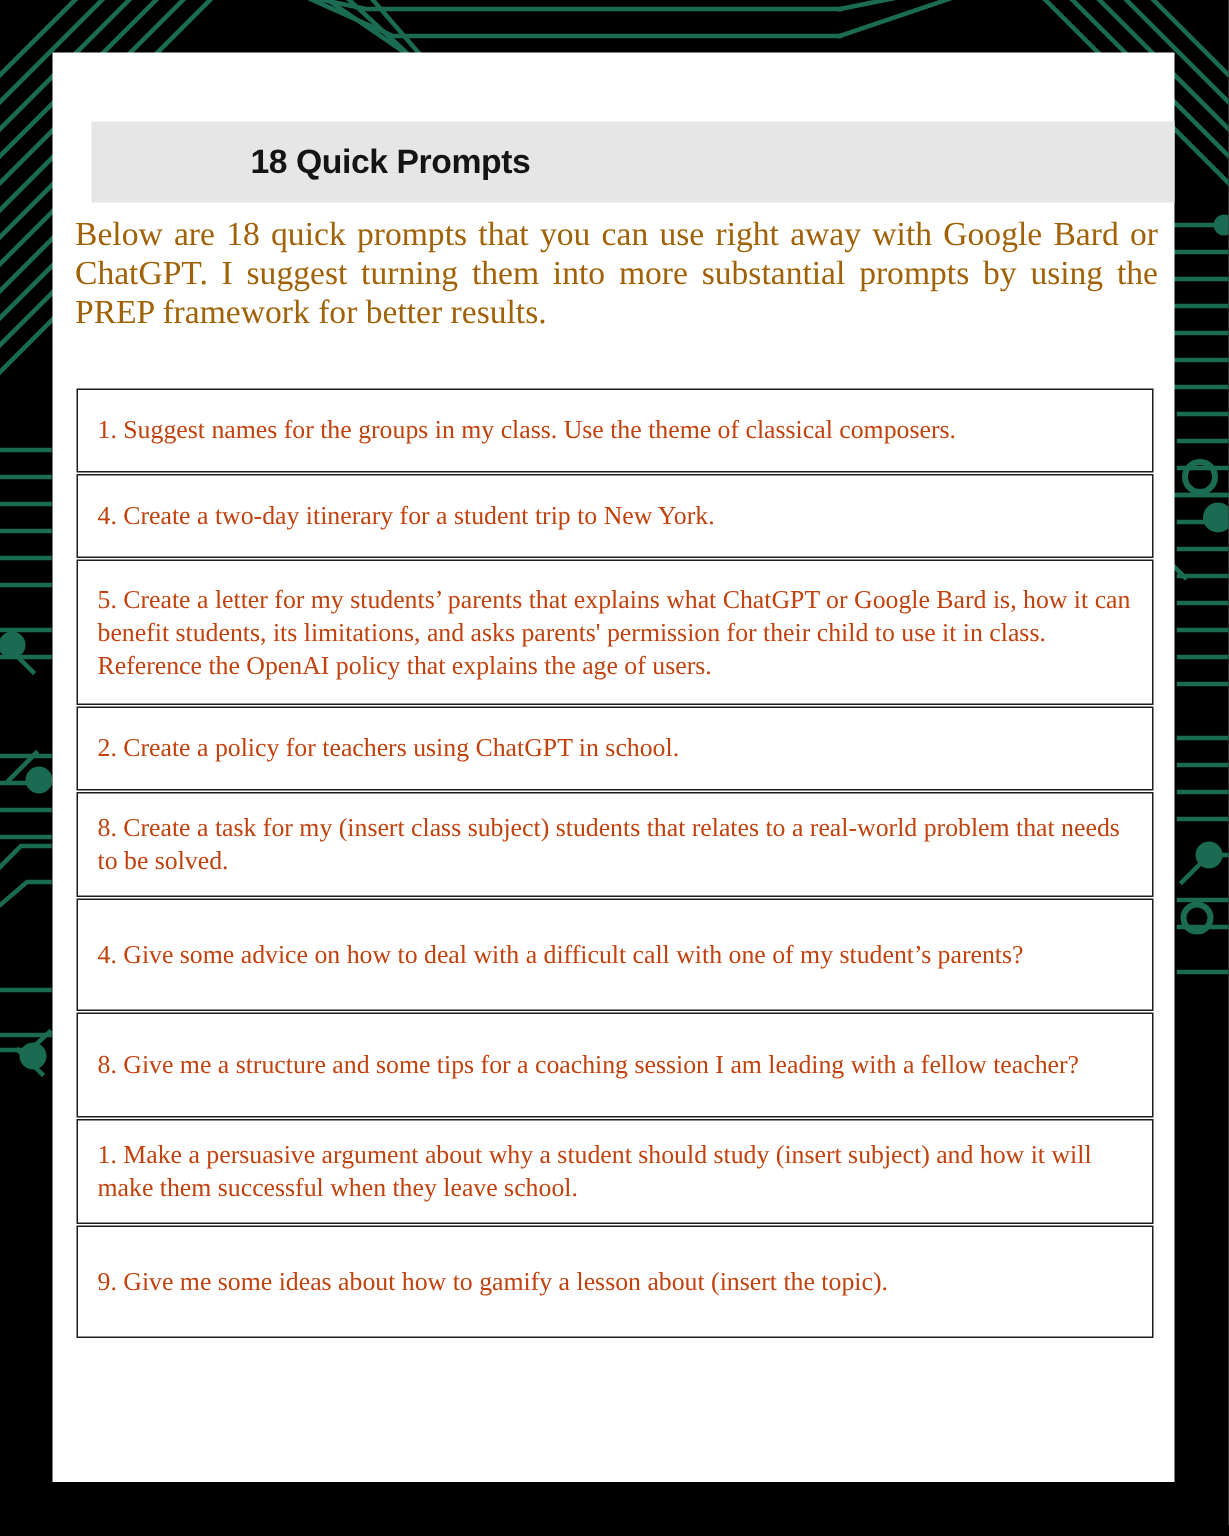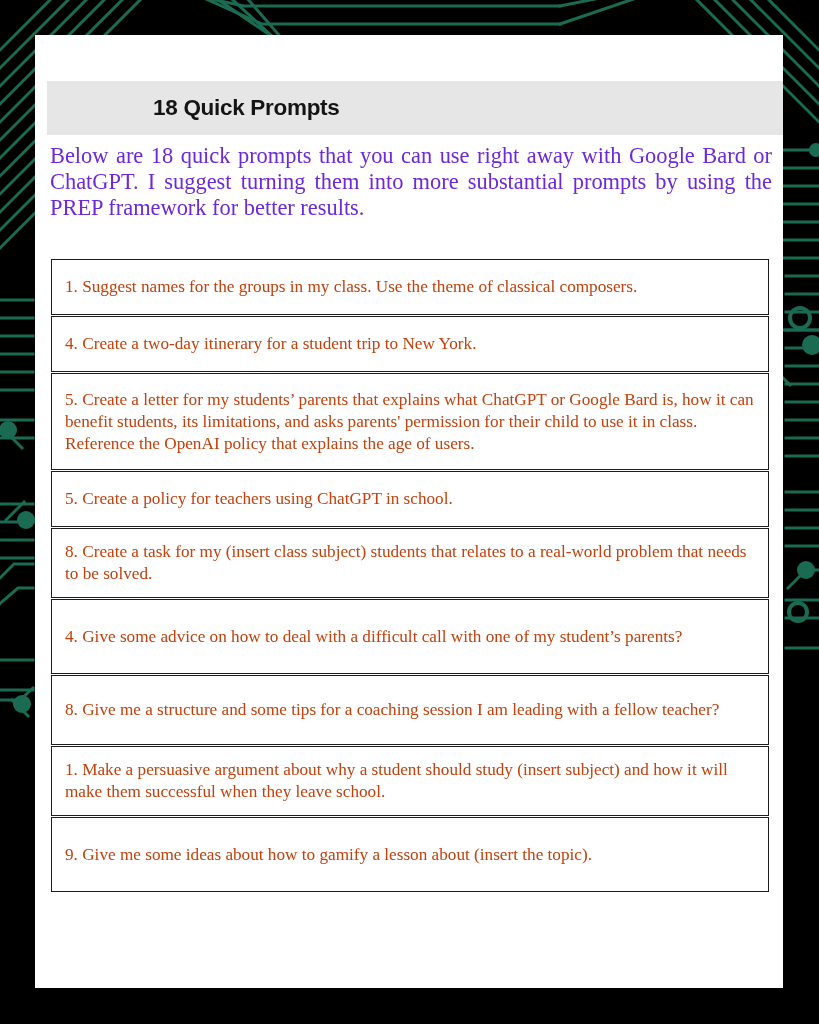--- a/index.html
+++ b/index.html
@@ -33,21 +33,21 @@
     width: 748px;
     height: 953px;
     background: #ffffff;
     z-index: 2;
     overflow: hidden;
   }
 
   
   .title-banner {
     position: absolute;
-    left: 12px;
+    left: 26px;
     top: 46px;
     width: 736px;
     height: 54px;
     background: #e6e6e6;
     display: flex;
     align-items: center;
   }
   .title-text {
     font-family: "Liberation Sans", sans-serif;
     font-weight: bold;
@@ -60,21 +60,21 @@
 
   
   .intro {
     position: absolute;
     left: 15px;
     top: 108px;
     width: 722px;
     font-family: "Liberation Serif", serif;
     font-size: 22.4px;
     line-height: 26px;
-    color: #6d28d9;
+    color: #a16207;
     text-align: justify;
     text-justify: inter-word;
   }
 
   
   .prompt-table {
     position: absolute;
     left: 16px;
     top: 224px;
     width: 718px;
@@ -225,21 +225,21 @@
     <div class="prompt-row h1line">
       <div class="prompt-cell">4. Create a two-day itinerary for a student trip to New York.</div>
     </div>
 
 
     <div class="prompt-row h3line">
       <div class="prompt-cell">5. Create a letter for my students’ parents that explains what ChatGPT or Google Bard is, how it can benefit students, its limitations, and asks parents' permission for their child to use it in class. Reference the OpenAI policy that explains the age of users.</div>
     </div>
 
     <div class="prompt-row h1line">
-      <div class="prompt-cell">5. Create a policy for teachers using ChatGPT in school.</div>
+      <div class="prompt-cell">2. Create a policy for teachers using ChatGPT in school.</div>
     </div>
 
     <div class="prompt-row h2line">
       <div class="prompt-cell">8. Create a task for my (insert class subject) students that relates to a real-world problem that needs to be solved.</div>
     </div>
 
     <div class="prompt-row h1xtall">
       <div class="prompt-cell">4. Give some advice on how to deal with a difficult call with one of my student’s parents?</div>
     </div>
 

